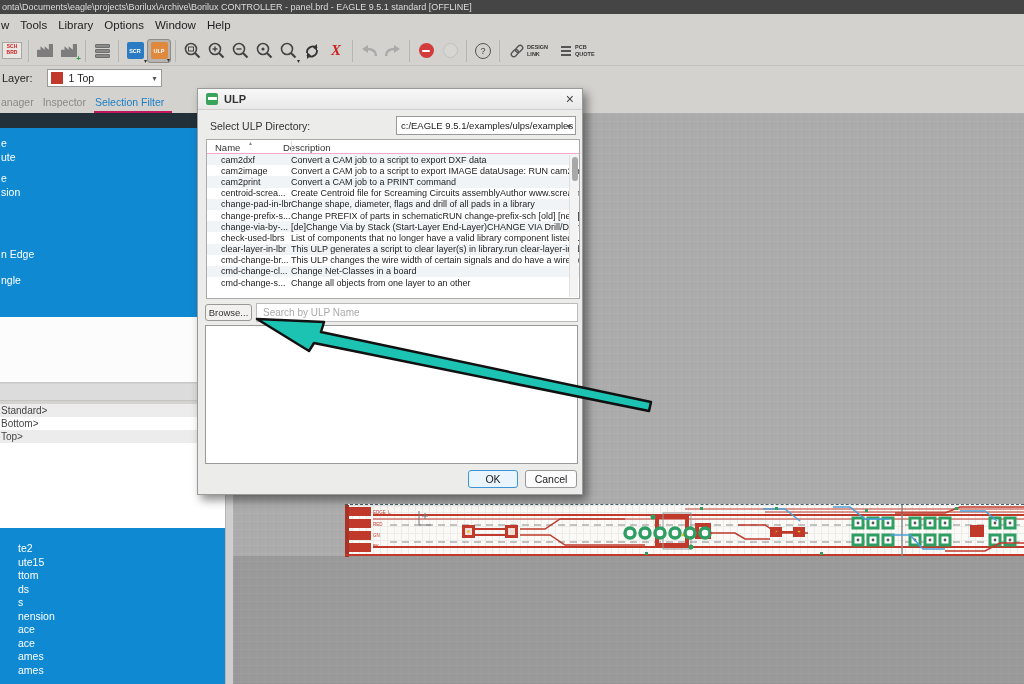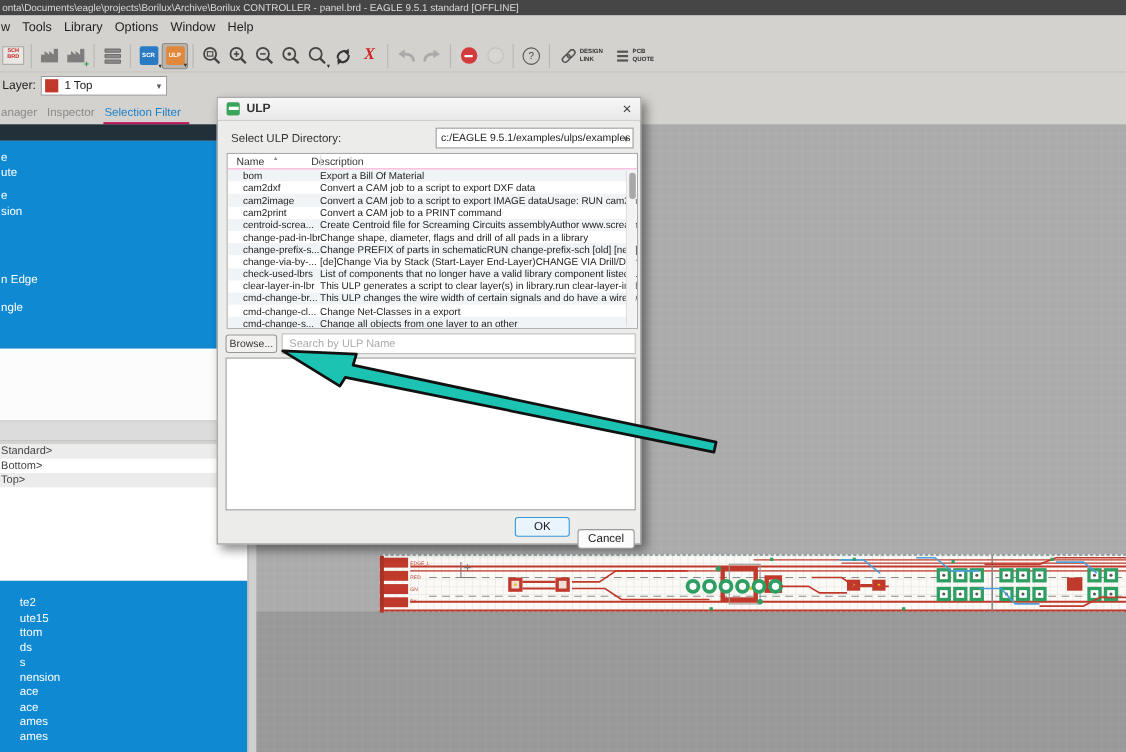--- a/index.html
+++ b/index.html
@@ -36,21 +36,21 @@
   .stop::after { content:""; position:absolute; left:3.5px; top:6.5px; width:8px; height:2.5px; background:#fff; border-radius:1px; }
   .go { background:#d8d6d2; border:1px solid #c3c1bd; }
   .help { width:16px; height:16px; border:1.5px solid #555; border-radius:50%; color:#444;
     font-size:9px; display:flex; align-items:center; justify-content:center; }
   .lbl2 { font-size:5.5px; font-weight:bold; color:#333; line-height:1.1; margin-left:3px; }
   .tb-widebtn { display:flex; align-items:center; margin:0 6px; }
 
   
   #layerbar { left:0; top:66px; width:1024px; height:24px; background:#d4d2cf; display:flex; align-items:center; }
   #layer-label { font-size:11px; color:#222; margin-left:2px; }
-  #layer-select { margin-left:4px; width:115px; height:18px; background:#fff; border:1px solid #999;
+  #layer-select { margin-left:14px; width:115px; height:18px; background:#fff; border:1px solid #999;
     display:flex; align-items:center; font-size:10.5px; color:#222; position:relative; }
   #layer-swatch { width:12px; height:12px; background:#c0392b; margin:0 6px 0 3px; }
   #layer-caret { position:absolute; right:4px; color:#555; font-size:8px; }
   #tabbar { left:0; top:90px; width:1024px; height:23px; background:#d4d2cf; display:flex; align-items:flex-end; }
   .tab { font-size:10.5px; color:#8a8a8a; padding:0 8px 5px 1px; }
   .tab.active { color:#1b7fc6; border-bottom:2px solid #be185d; padding-bottom:3px; }
 
   
   #panel-darkbar { left:0; top:113px; width:225px; height:15px; background:#22303a; }
   #panel-top { left:0; top:128px; width:225px; height:189px; background:#0f8ad2; color:#fff; font-size:10.5px; }
@@ -113,21 +113,21 @@
   #list-thumb { position:absolute; left:1.5px; top:2px; width:6px; height:24px; background:#a8a8a8; border-radius:3px; }
   #dlg-browse { position:absolute; left:7px; top:215px; width:47px; height:17px; background:#f2f1ef;
     border:1px solid #999; border-radius:3px; font-size:9.5px; color:#333; text-align:center; line-height:15px; }
   #dlg-search { position:absolute; left:58px; top:214px; width:322px; height:19px; border:1px solid #bbb;
     background:#fff; font-size:10px; padding-left:6px; color:#333; font-family:"Liberation Sans",sans-serif; }
   #dlg-search::placeholder { color:#aaa; }
   #dlg-descpane { position:absolute; left:7px; top:236px; width:373px; height:139px; background:#fff; border:1px solid #999; }
   .dlg-btn { position:absolute; top:381px; height:18px; font-size:10.5px; color:#222;
     text-align:center; line-height:16px; border-radius:3px; }
   #dlg-ok { left:270px; width:50px; background:#eaf4fc; border:1.5px solid #3a96d8; }
-  #dlg-cancel { left:327px; width:52px; background:#fcfcfc; border:1px solid #999;margin-top:11px; }
+  #dlg-cancel { left:327px; width:52px; background:#fcfcfc; border:1px solid #999; }
 
   
   #arrow-overlay { left:0; top:0; width:1024px; height:684px; pointer-events:none; z-index:50; }
 </style>
 </head>
 <body>
 
 <div class="abs" id="titlebar">onta\Documents\eagle\projects\Borilux\Archive\Borilux CONTROLLER - panel.brd - EAGLE 9.5.1 standard [OFFLINE]</div>
 
 <div class="abs" id="menubar">
@@ -441,24 +441,20 @@
   </div>
   <div id="dlg-list">
     <div id="dlg-list-header">
       <span id="col-name">Name</span>
       <span id="col-sort">▴</span>
       <span id="col-div"></span>
       <span>Description</span>
     </div>
     <div id="dlg-rows">
         <div class="ulp-row">
-        <span class="ulp-name">bom</span>
-        <span class="ulp-desc">Export a Bill Of Material</span>
-      </div>
-        <div class="ulp-row">
         <span class="ulp-name">cam2dxf</span>
         <span class="ulp-desc">Convert a CAM job to a script to export DXF data</span>
       </div>
         <div class="ulp-row">
         <span class="ulp-name">cam2image</span>
         <span class="ulp-desc">Convert a CAM job to a script to export IMAGE dataUsage: RUN cam2im...</span>
       </div>
         <div class="ulp-row">
         <span class="ulp-name">cam2print</span>
         <span class="ulp-desc">Convert a CAM job to a PRINT command</span>
@@ -486,21 +482,21 @@
         <div class="ulp-row">
         <span class="ulp-name">clear-layer-in-lbr</span>
         <span class="ulp-desc">This ULP generates a script to clear layer(s) in library.run clear-layer-in-lbr...</span>
       </div>
         <div class="ulp-row">
         <span class="ulp-name">cmd-change-br...</span>
         <span class="ulp-desc">This ULP changes the wire width of certain signals and do have a wire w...</span>
       </div>
         <div class="ulp-row">
         <span class="ulp-name">cmd-change-cl...</span>
-        <span class="ulp-desc">Change Net-Classes in a export</span>
+        <span class="ulp-desc">Change Net-Classes in a board</span>
       </div>
         <div class="ulp-row">
         <span class="ulp-name">cmd-change-s...</span>
         <span class="ulp-desc">Change all objects from one layer to an other</span>
       </div>
       </div>
     <div id="list-scrollbar">
       <div id="list-thumb"></div>
     </div>
   </div>

